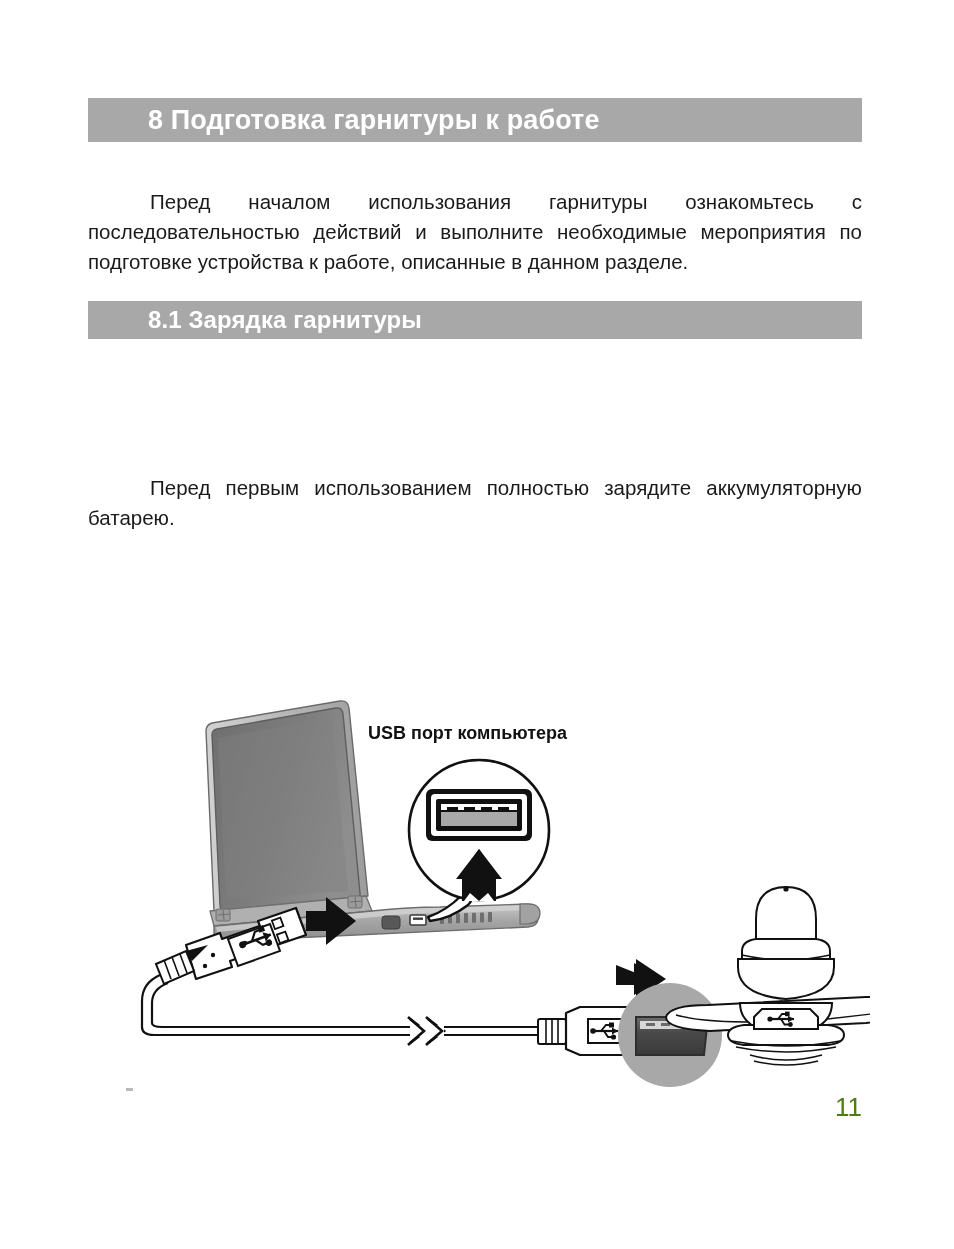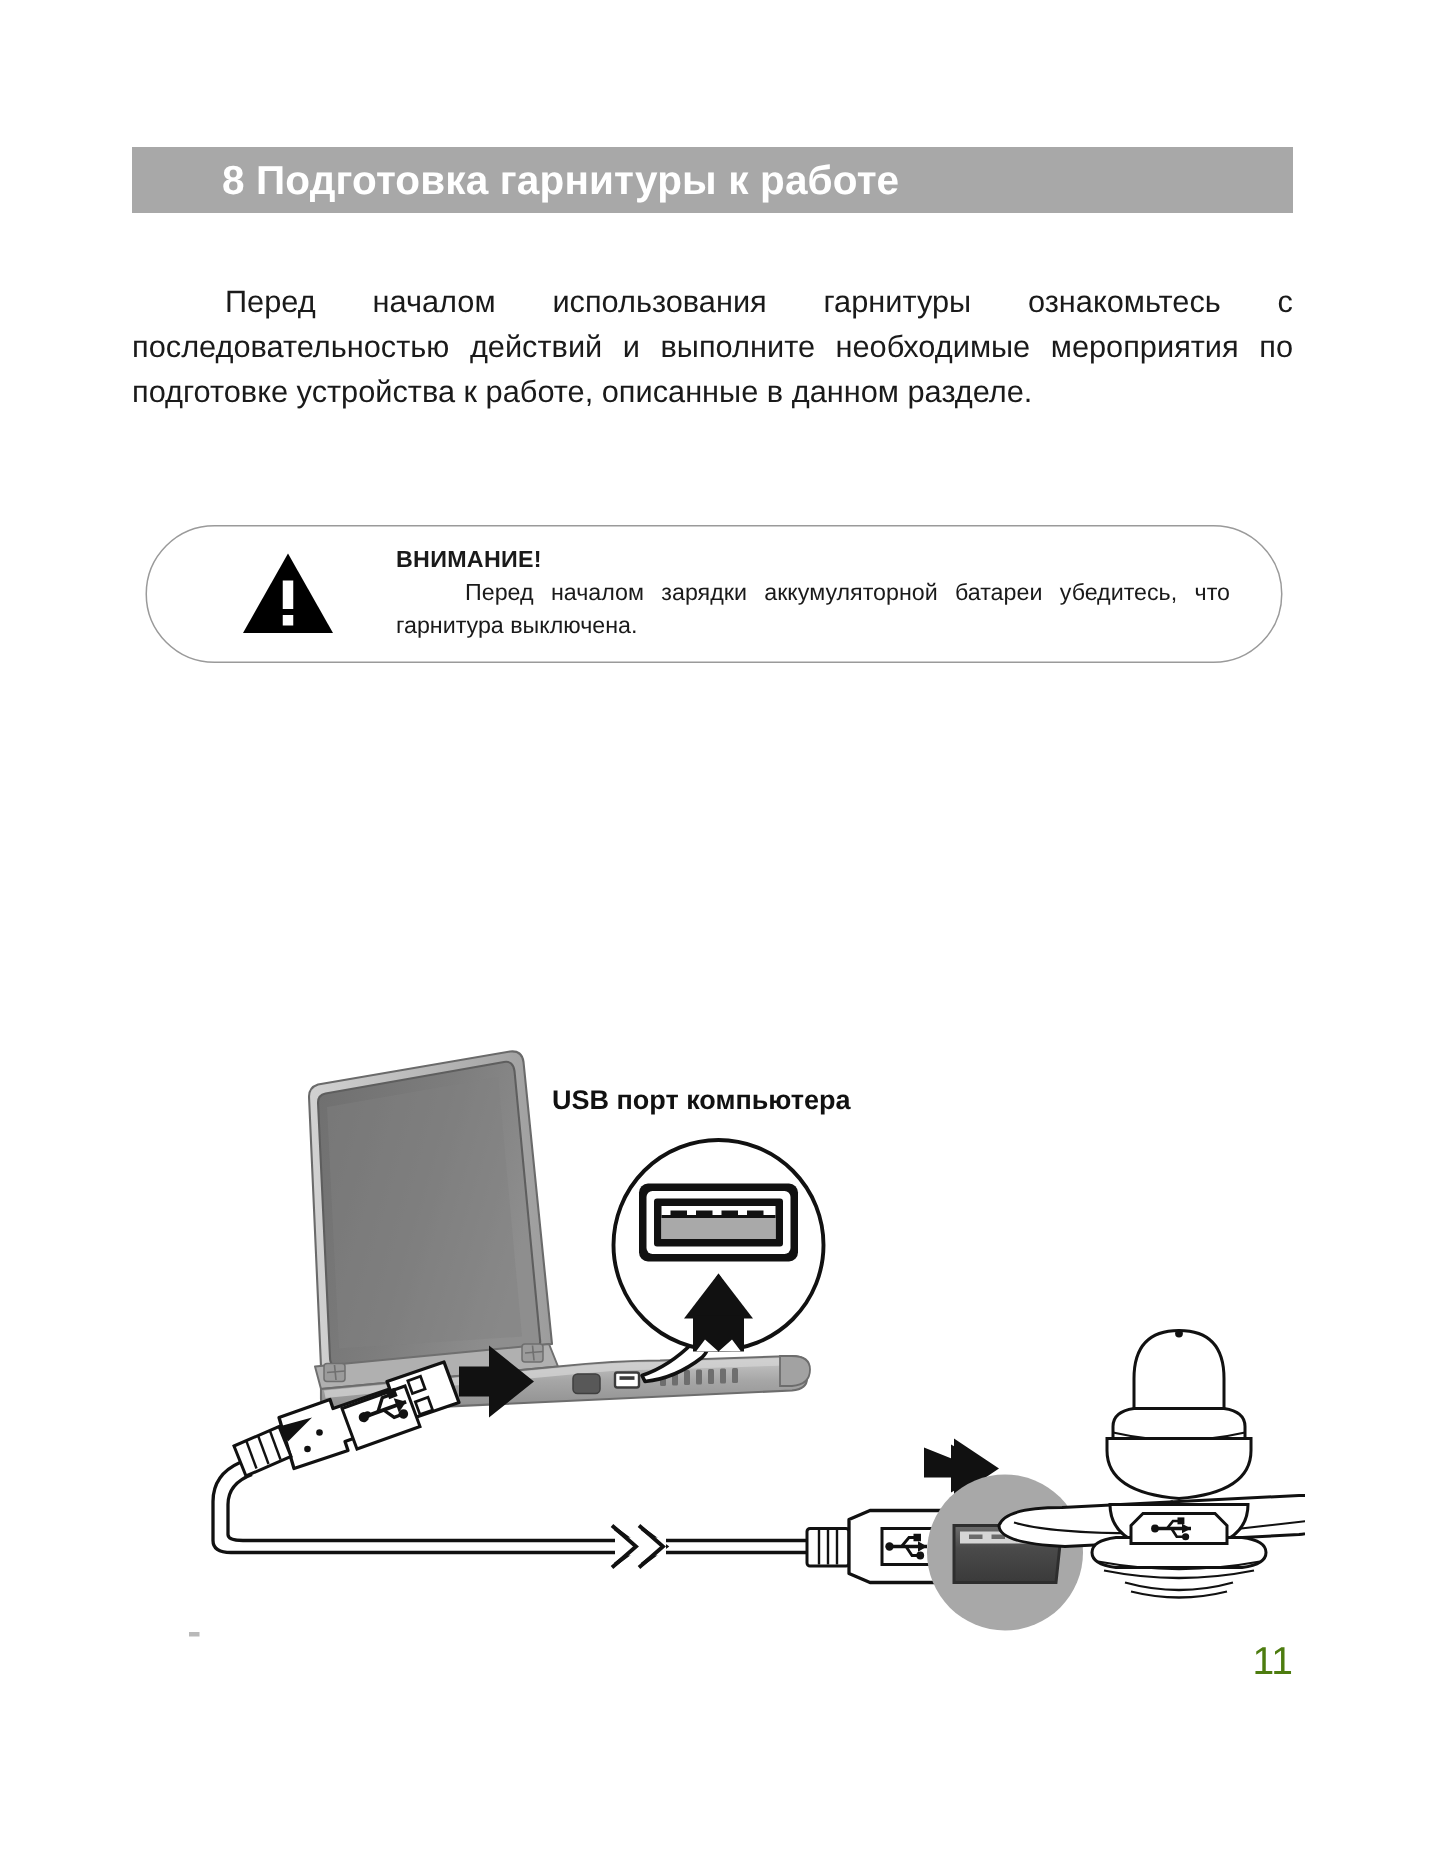--- a/index.html
+++ b/index.html
@@ -153,33 +153,26 @@
 <body>
 
 <div class="page">
 
   <div class="section-bar" id="chapter-bar">
     <span class="bar-text">8 Подготовка гарнитуры к работе</span>
   </div>
 
   <p class="para" id="para-intro">Перед началом использования гарнитуры ознакомьтесь с последовательностью действий и выполните необходимые мероприятия по подготовке устройства к работе, описанные в данном разделе.</p>
 
-
-  <div id="warning-box">
-    <svg id="warning-icon" viewBox="0 0 62 57" aria-hidden="true">
-      <polygon points="31,2 61,55 1,55" fill="#000000"></polygon>
-      <rect x="27.5" y="20" width="7" height="19" fill="#ffffff"></rect>
-      <rect x="27.5" y="43" width="7" height="7" fill="#ffffff"></rect>
-    </svg>
-    <div id="warning-text">
-      <span id="warning-title">ВНИМАНИЕ!</span>
-      <span id="warning-body">Перед началом зарядки аккумуляторной батареи убедитесь, что гарнитура выключена.</span>
-    </div>
+  <div class="section-bar" id="subsection-bar">
+    <span class="bar-text">8.1 Зарядка гарнитуры</span>
   </div>
 
+
+  <p class="para" id="para-first">Перед первым использованием полностью зарядите аккумуляторную батарею.</p>
 
   <div id="illustration">
     <svg width="760" height="420" viewBox="0 0 760 420" xmlns="http://www.w3.org/2000/svg">
 
       <defs>
         <linearGradient id="lidGrad" x1="0" y1="0" x2="1" y2="0.4">
           <stop offset="0%" stop-color="#6f6f6f"></stop>
           <stop offset="55%" stop-color="#7d7d7d"></stop>
           <stop offset="100%" stop-color="#8e8e8e"></stop>
         </linearGradient>

